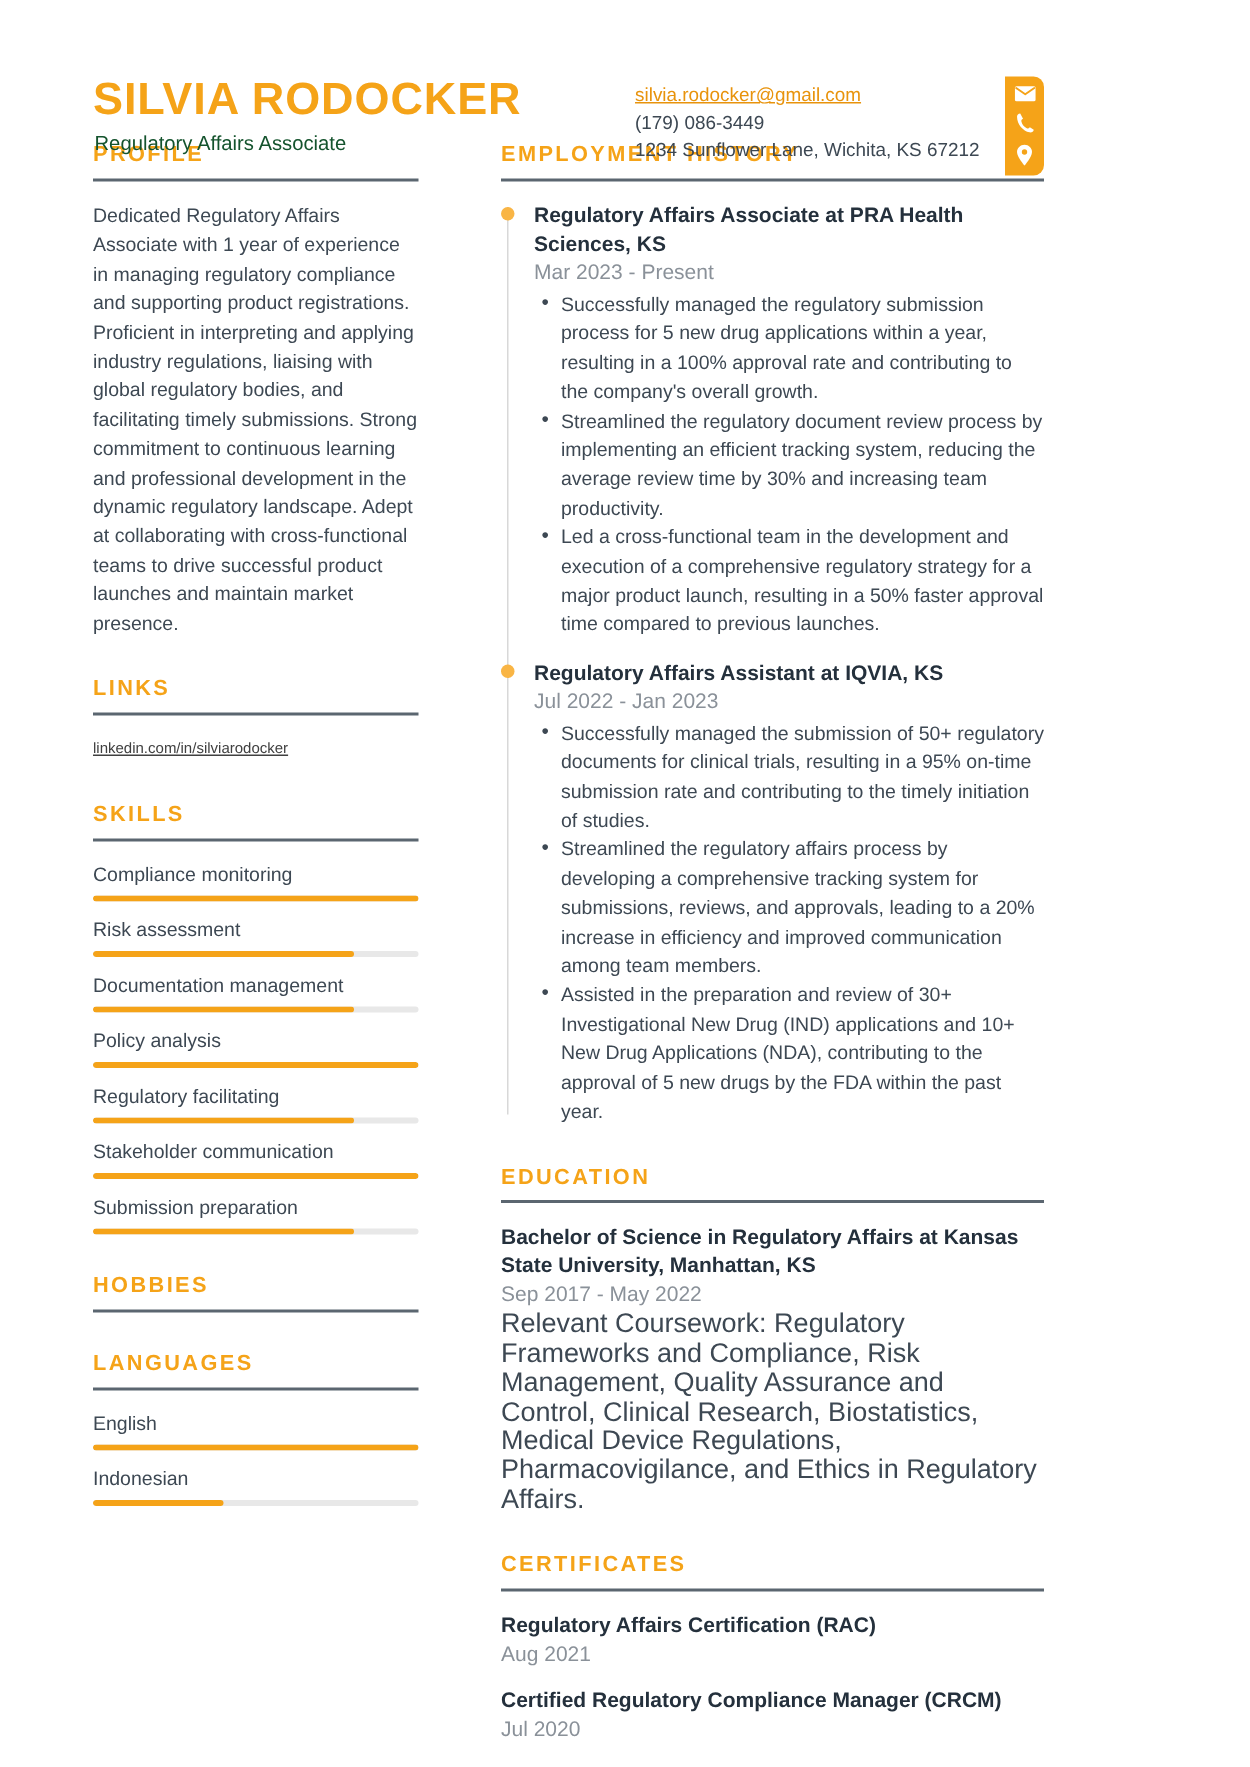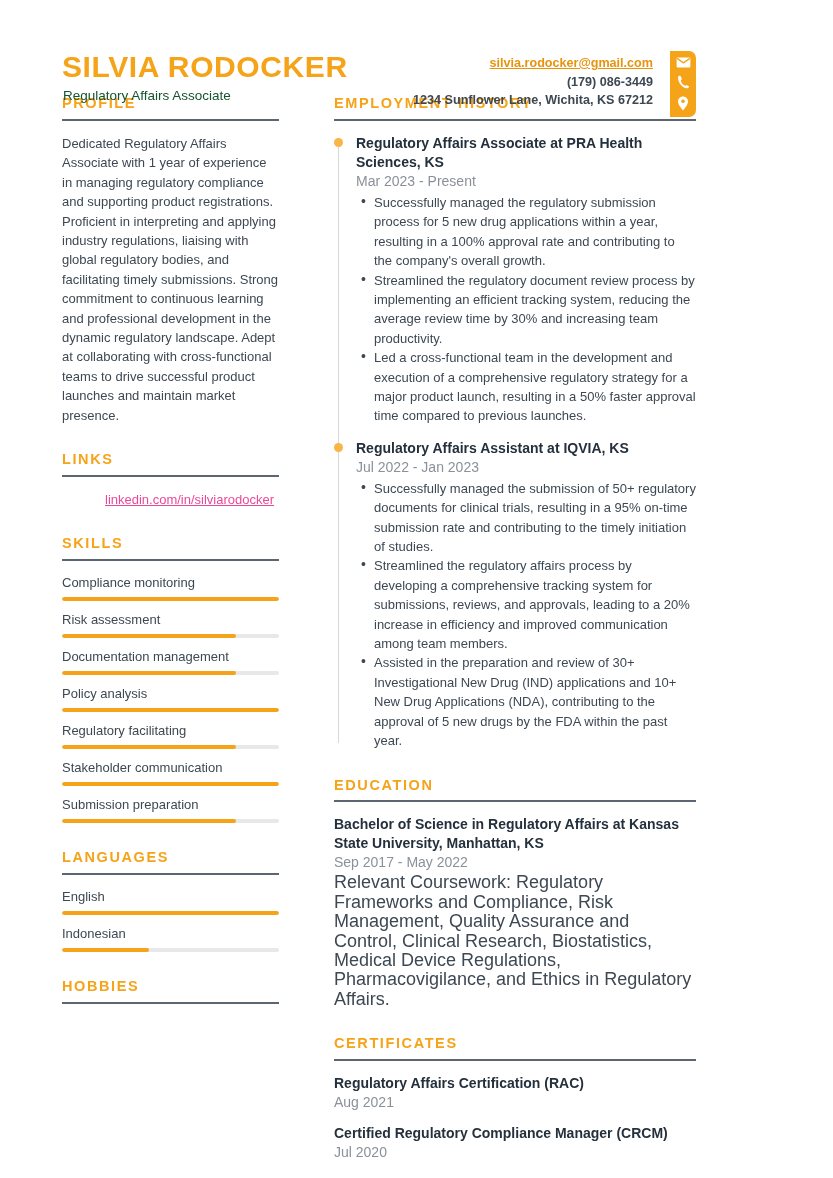--- a/index.html
+++ b/index.html
@@ -42,25 +42,24 @@
     left: 63px;
     top: 89px;
     font-size: 13.5px;
     color: #14532d;
     line-height: 1;
   }
   .contact-block {
     position: absolute;
     right: 88px;
     top: 54px;
-    text-align: right;
+    text-align: left;
     font-size: 12.6px;
     color: #3d4853;
     line-height: 18.5px;
-    font-weight: bold;
   }
   .contact-block a,
   .contact-block .email {
     color: #e8930c;
     text-decoration: underline;
   }
   .icon-bar {
     position: absolute;
     right: 45px;
     top: 51px;
@@ -109,26 +108,25 @@
   .section { margin-bottom: 27px; }
 
   
   .profile-text {
     font-size: 13px;
     line-height: 19.4px;
     color: #3d4853;
     margin: 0;
   }
   .link-item {
-    font-size: 13px;
-    color: #ec4899;
+    font-size: 10px;
+    color: #404040;
     text-decoration: underline;
     line-height: 19px;
     display: block;
-    margin-left: 43px;
   }
   .bar-item { margin-bottom: 10px; }
   .bar-label {
     font-size: 13px;
     color: #3d4853;
     line-height: 18px;
     margin-bottom: 5px;
   }
   .bar-track {
     height: 4px;
@@ -303,41 +301,41 @@
           <div class="bar-item">
             <div class="bar-label">Submission preparation</div>
             <div class="bar-track">
                 <div class="bar-fill" style="width: 80%;"></div>
               </div>
           </div>
         </div>
       </div>
 
       <div class="section">
+        <div class="sec-head">HOBBIES</div>
+        <div class="sec-rule"></div>
+      </div>
+
+      <div class="section">
         <div class="sec-head">LANGUAGES</div>
         <div class="sec-rule"></div>
         <div>
           <div class="bar-item">
             <div class="bar-label">English</div>
             <div class="bar-track">
                 <div class="bar-fill" style="width: 100%;"></div>
               </div>
           </div>
           <div class="bar-item">
             <div class="bar-label">Indonesian</div>
             <div class="bar-track">
                 <div class="bar-fill" style="width: 40%;"></div>
               </div>
           </div>
         </div>
-      </div>
-
-      <div class="section">
-        <div class="sec-head">HOBBIES</div>
-        <div class="sec-rule"></div>
       </div>
 
     </div>
 
     <div class="col-spacer"></div>
 
     <div class="col-right">
 
       <div class="section">
         <div class="sec-head">EMPLOYMENT HISTORY</div>

